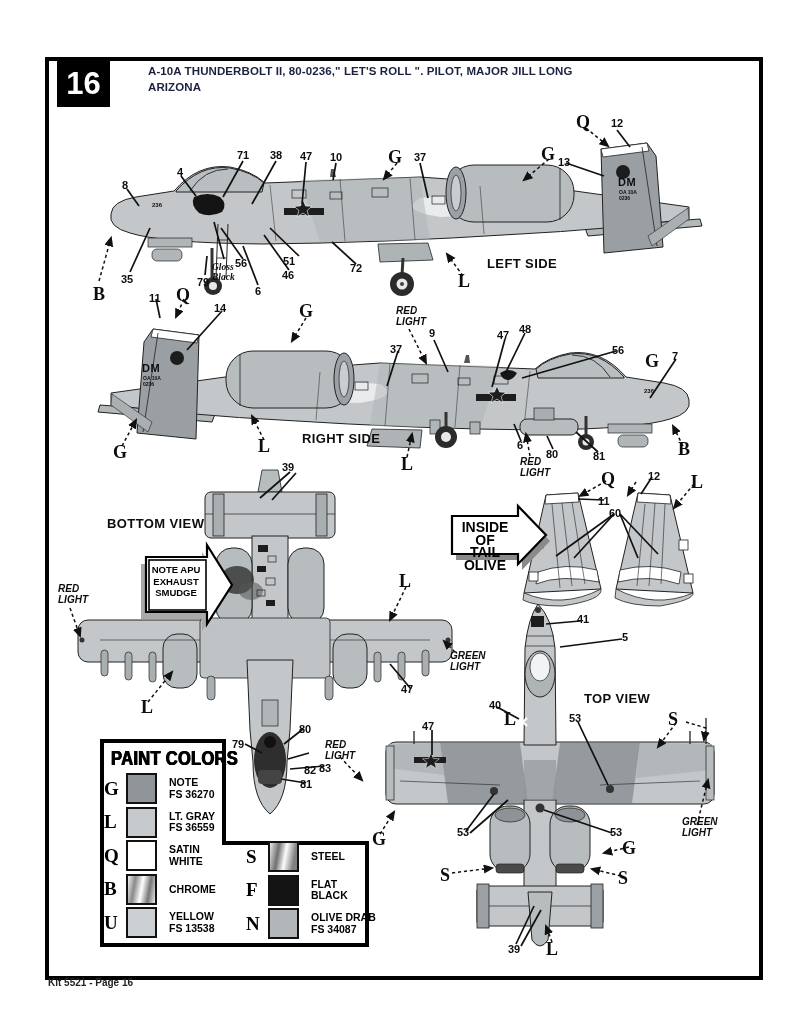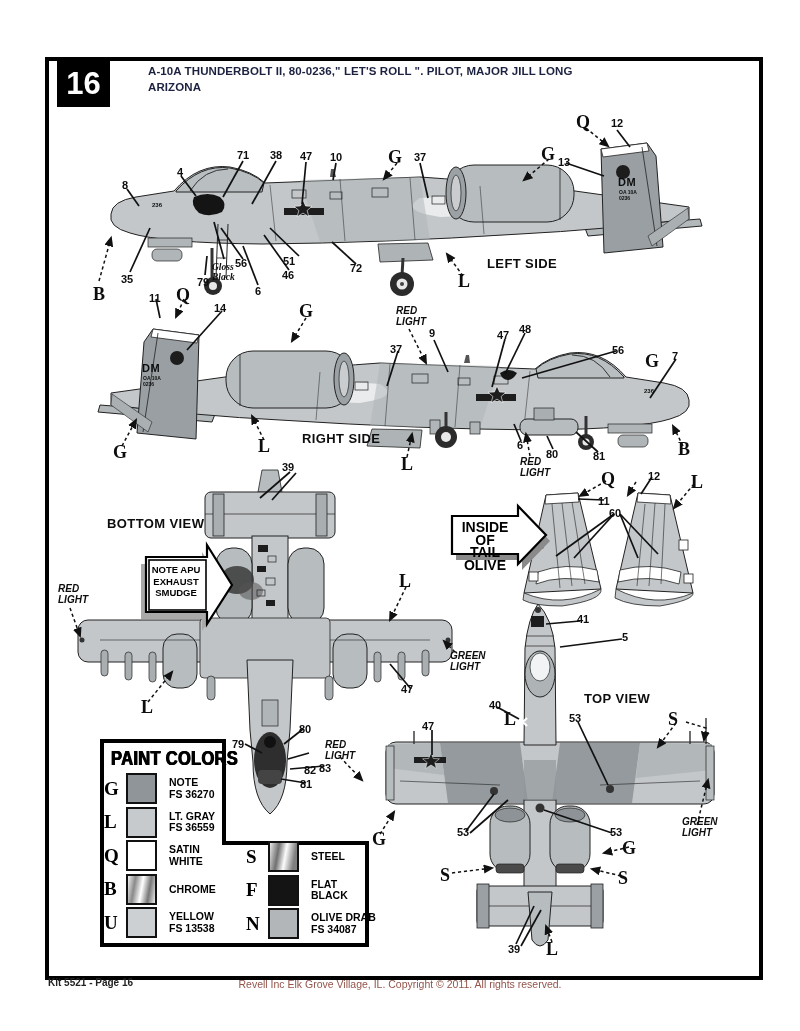--- a/index.html
+++ b/index.html
@@ -669,14 +669,13 @@
         <span class="code">N</span>
         <div class="sw" style="background: rgb(178, 182, 184);"></div>
         <div class="lbl">
           <div>OLIVE DRAB</div>
           <div>FS 34087</div>
         </div>
       </div>
     </div>
 
   <div class="footer-left">Kit 5521 - Page 16</div>
-  <div class="footer-center">Revell Inc Elk Grove Village, IL. Copyright © 2011.  All rights reserved.</div>
 </div>
 
 </body></html>

